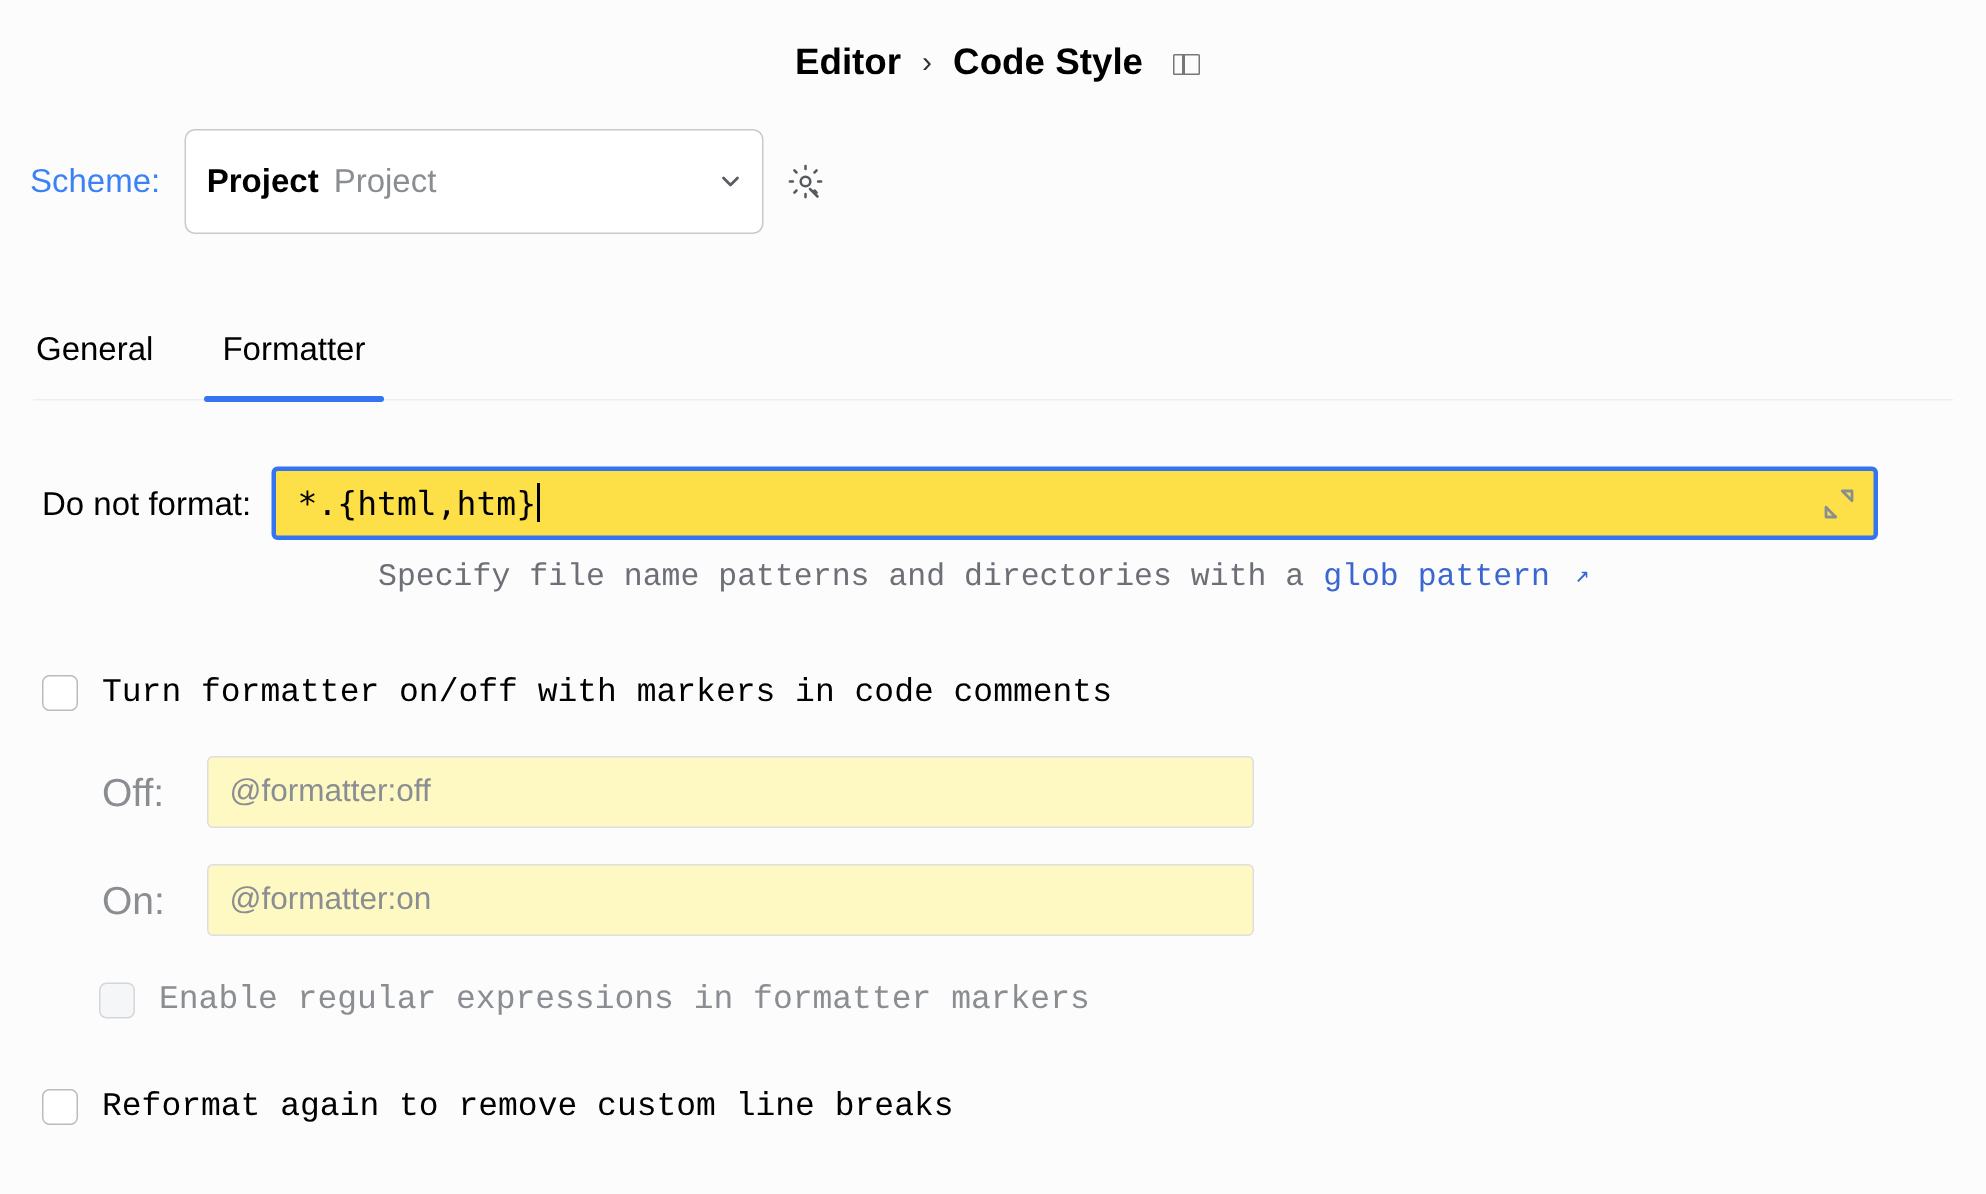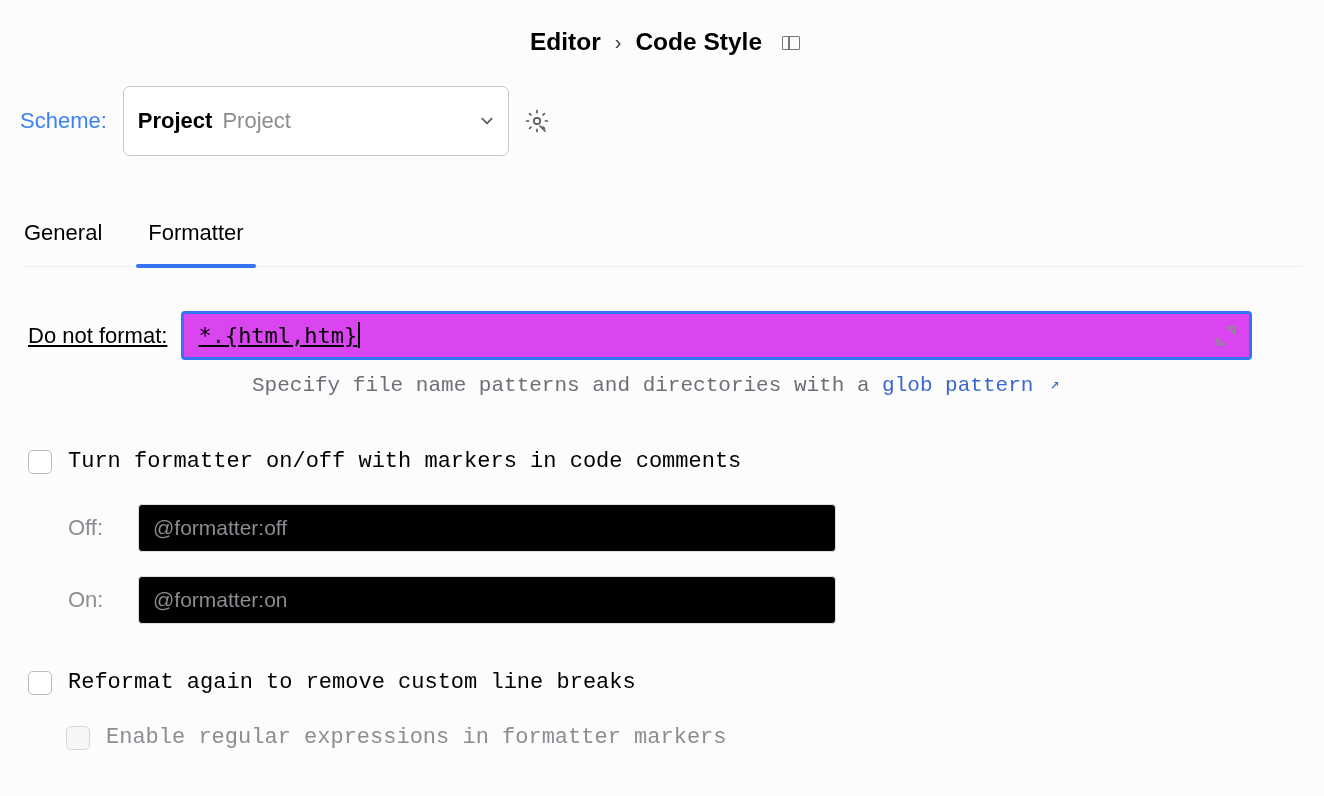--- a/index.html
+++ b/index.html
@@ -102,28 +102,27 @@
     border-radius: 2px;
   }
   .panel {
     padding: 44px 6px 0 6px;
   }
   .field-row {
     display: flex;
     align-items: center;
     gap: 14px;
     font-size: 22px;
-    text-decoration: underline;
   }
   .input-big {
     flex: 1;
     margin-right: 44px;
     border: 3px solid #3574f0;
     border-radius: 4px;
-    background: #d946ef;
+    background: #fde047;
     padding: 8px 46px 8px 14px;
     position: relative;
   }
   .input-big .text {
     font-family: "Menlo", "Consolas", monospace;
     font-size: 22px;
     white-space: pre;
   }
   .caret {
     display: inline-block;
@@ -192,29 +191,29 @@
     flex-direction: column;
     gap: 24px;
   }
   .sub-form .form-row {
     display: flex;
     align-items: center;
     gap: 18px;
   }
   .sub-form .lbl {
     width: 52px;
-    font-size: 22px;
+    font-size: 26px;
     color: #8a8d91;
   }
   .sub-form input[type=text] {
     width: 698px;
     height: 48px;
     border: 1px solid #dcdde0;
     border-radius: 4px;
-    background: #000000;
+    background: #fef9c3;
     padding: 0 14px;
     font-size: 21px;
     color: #8a8d91;
     font-family: inherit;
   }
 </style>
 </head>
 <body>
 
 <div class="container">
@@ -276,24 +275,24 @@
       <div class="form-row">
         <span class="lbl">Off:</span>
         <input type="text" disabled="" value="@formatter:off" style="">
       </div>
       <div class="form-row">
         <span class="lbl">On:</span>
         <input type="text" disabled="" value="@formatter:on" style="">
       </div>
     </div>
 
+    <div class="check-row sub">
+      <div class="checkbox disabled"></div>
+      <span>Enable regular expressions in formatter markers</span>
+    </div>
+
     <div class="check-row normal2">
       <div class="checkbox"></div>
       <span>Reformat again to remove custom line breaks</span>
     </div>
 
-    <div class="check-row sub">
-      <div class="checkbox disabled"></div>
-      <span>Enable regular expressions in formatter markers</span>
-    </div>
-
   </div>
 </div>
 
 </body></html>

